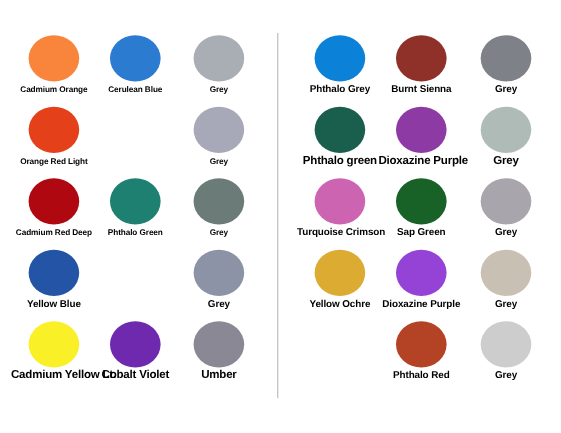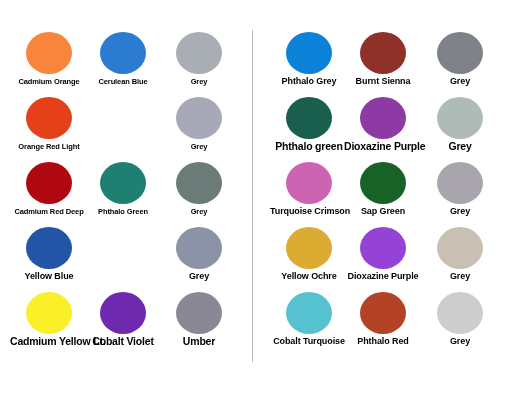--- a/index.html
+++ b/index.html
@@ -192,24 +192,20 @@
         <div class="swatch-cell" style="left: 86px; width: 78px;">
           <span class="swatch" title="Dioxazine Purple" style="width: 46px; height: 42px; background: rgb(149, 66, 214);"></span>
           <span class="swatch-label fs-md">Dioxazine Purple</span>
         </div>
         <div class="swatch-cell" style="left: 163px; width: 78px;">
           <span class="swatch" title="Grey" style="width: 46px; height: 42px; background: rgb(199, 192, 179);"></span>
           <span class="swatch-label fs-md">Grey</span>
         </div>
       </div>
       <div class="row" style="top: 292px;">
-        <div class="swatch-cell" style="left: 12px; width: 78px;">
-          <span class="swatch" title="Cobalt Turquoise" style="width: 46px; height: 42px; background: rgb(86, 193, 207);"></span>
-          <span class="swatch-label fs-md">Cobalt Turquoise</span>
-        </div>
         <div class="swatch-cell" style="left: 86px; width: 78px;">
           <span class="swatch" title="Venetian Red" style="width: 46px; height: 42px; background: rgb(180, 67, 38);"></span>
           <span class="swatch-label fs-md">Phthalo Red</span>
         </div>
         <div class="swatch-cell" style="left: 163px; width: 78px;">
           <span class="swatch" title="Grey" style="width: 46px; height: 42px; background: rgb(205, 205, 205);"></span>
           <span class="swatch-label fs-md">Grey</span>
         </div>
       </div>
     </div>

